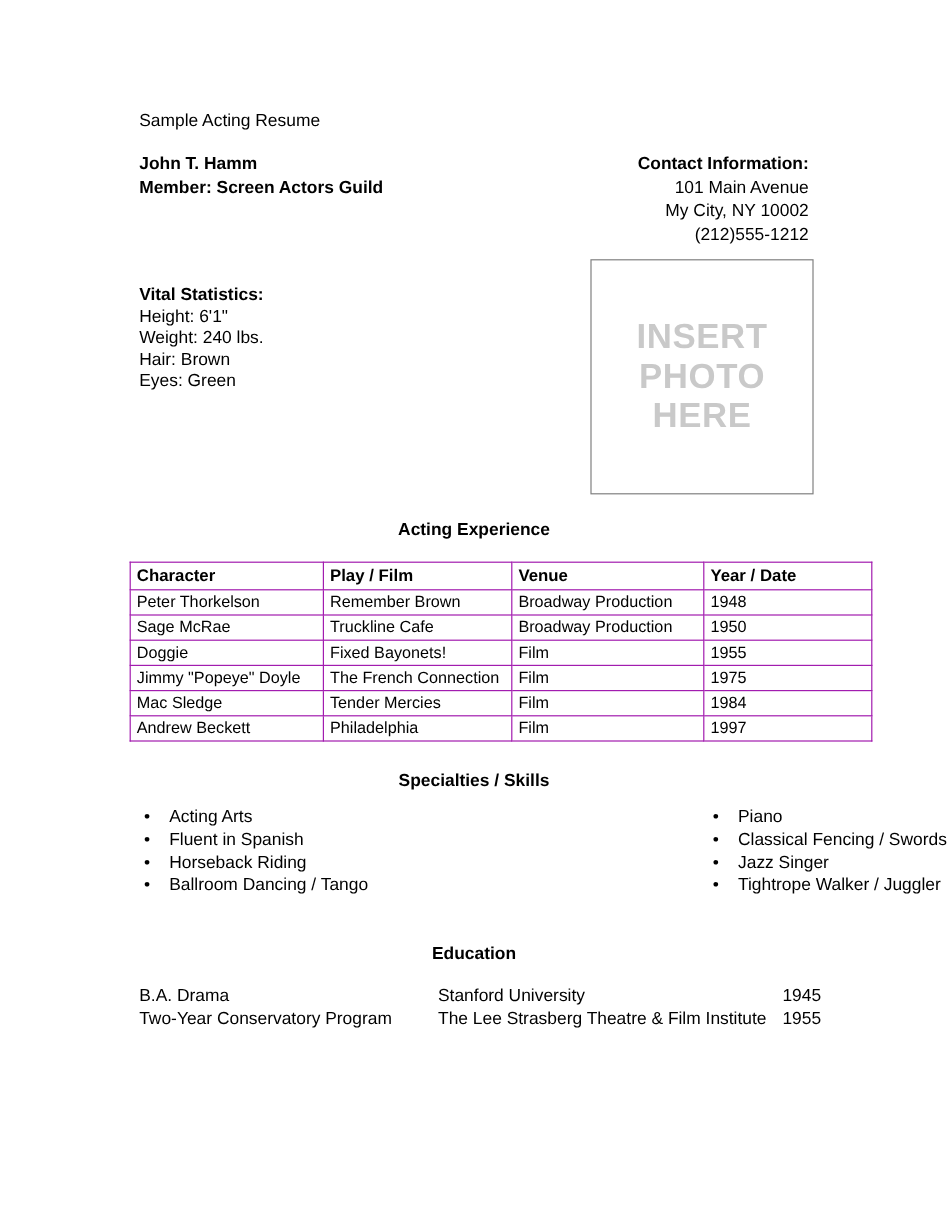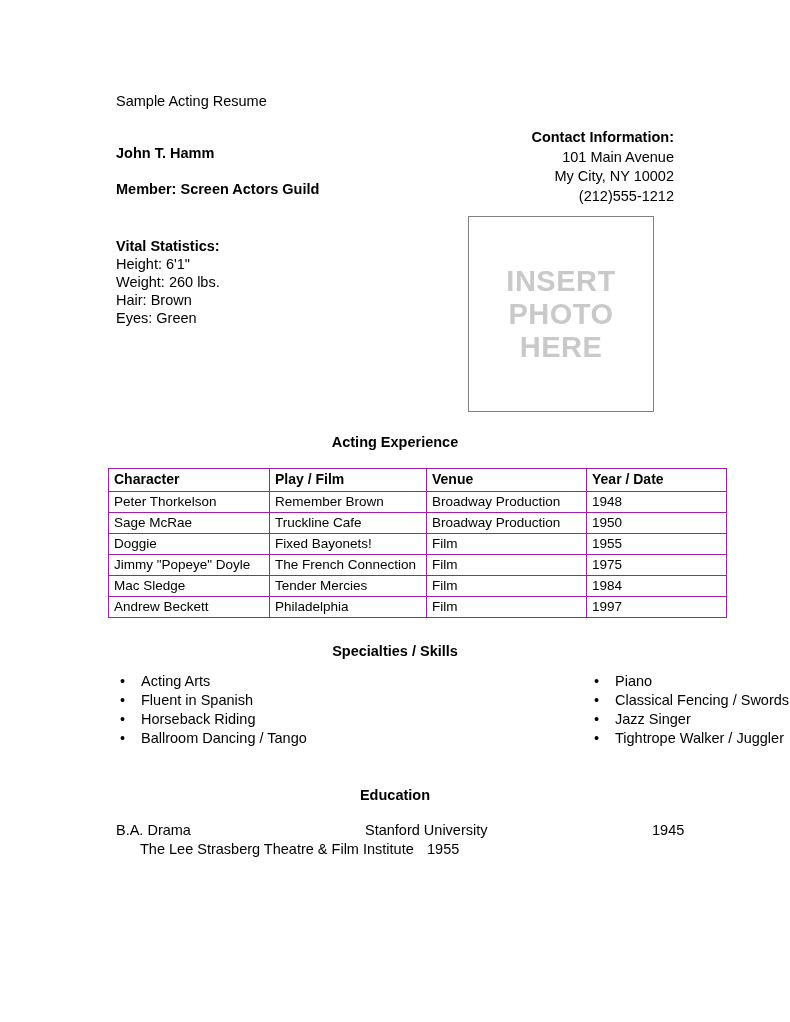--- a/index.html
+++ b/index.html
@@ -30,21 +30,21 @@
     white-space: nowrap;
   }
   .name-block {
     position: absolute;
     left: 116px;
     top: 128px;
     font-size: 14.5px;
     font-weight: bold;
     line-height: 19.5px;
   }
-  .name-block div { white-space: nowrap; margin-top: 16px; }
+  .name-block div { white-space: nowrap; }
 
   .contact-block {
     position: absolute;
     right: 116px;
     top: 128px;
     text-align: right;
     font-size: 14.5px;
     line-height: 19.5px;
   }
   .contact-block .contact-heading {
@@ -63,21 +63,21 @@
     line-height: 18px;
   }
   .vitals .vitals-heading {
     font-weight: bold;
     margin-top: 20px;
   }
 
   
   .photo-box {
     position: absolute;
-    left: 468px;
+    left: 492px;
     top: 216px;
     width: 186px;
     height: 196px;
     border: 1px solid #808080;
     box-sizing: border-box;
     background: #ffffff;
     display: flex;
     flex-direction: column;
     align-items: center;
     justify-content: center;
@@ -200,21 +200,21 @@
   <div class="contact-block">
     <div class="contact-heading">Contact Information:</div>
     <div>101 Main Avenue</div>
     <div>My City, NY 10002</div>
     <div>(212)555-1212</div>
   </div>
 
   <div class="vitals">
     <div class="vitals-heading">Vital Statistics:</div>
     <div>Height: 6'1"</div>
-    <div>Weight: 260 lbs.</div>
+    <div>Weight: 240 lbs.</div>
     <div>Hair: Brown</div>
     <div>Eyes: Green</div>
   </div>
 
   <div class="photo-box">
     <span>INSERT</span>
     <span>PHOTO</span>
     <span>HERE</span>
   </div>
 
@@ -324,18 +324,19 @@
 
   <div class="section-heading" id="heading-education">Education</div>
 
   <div class="education">
     <div class="edu-row">
       <div class="edu-degree">B.A. Drama</div>
       <div class="edu-school">Stanford University</div>
       <div class="edu-year">1945</div>
     </div>
     <div class="edu-row">
+      <div class="edu-degree">Two-Year Conservatory Program</div>
       <div class="edu-school">The Lee Strasberg Theatre &amp; Film Institute</div>
       <div class="edu-year">1955</div>
     </div>
   </div>
 
 </div>
 
 </body></html>

